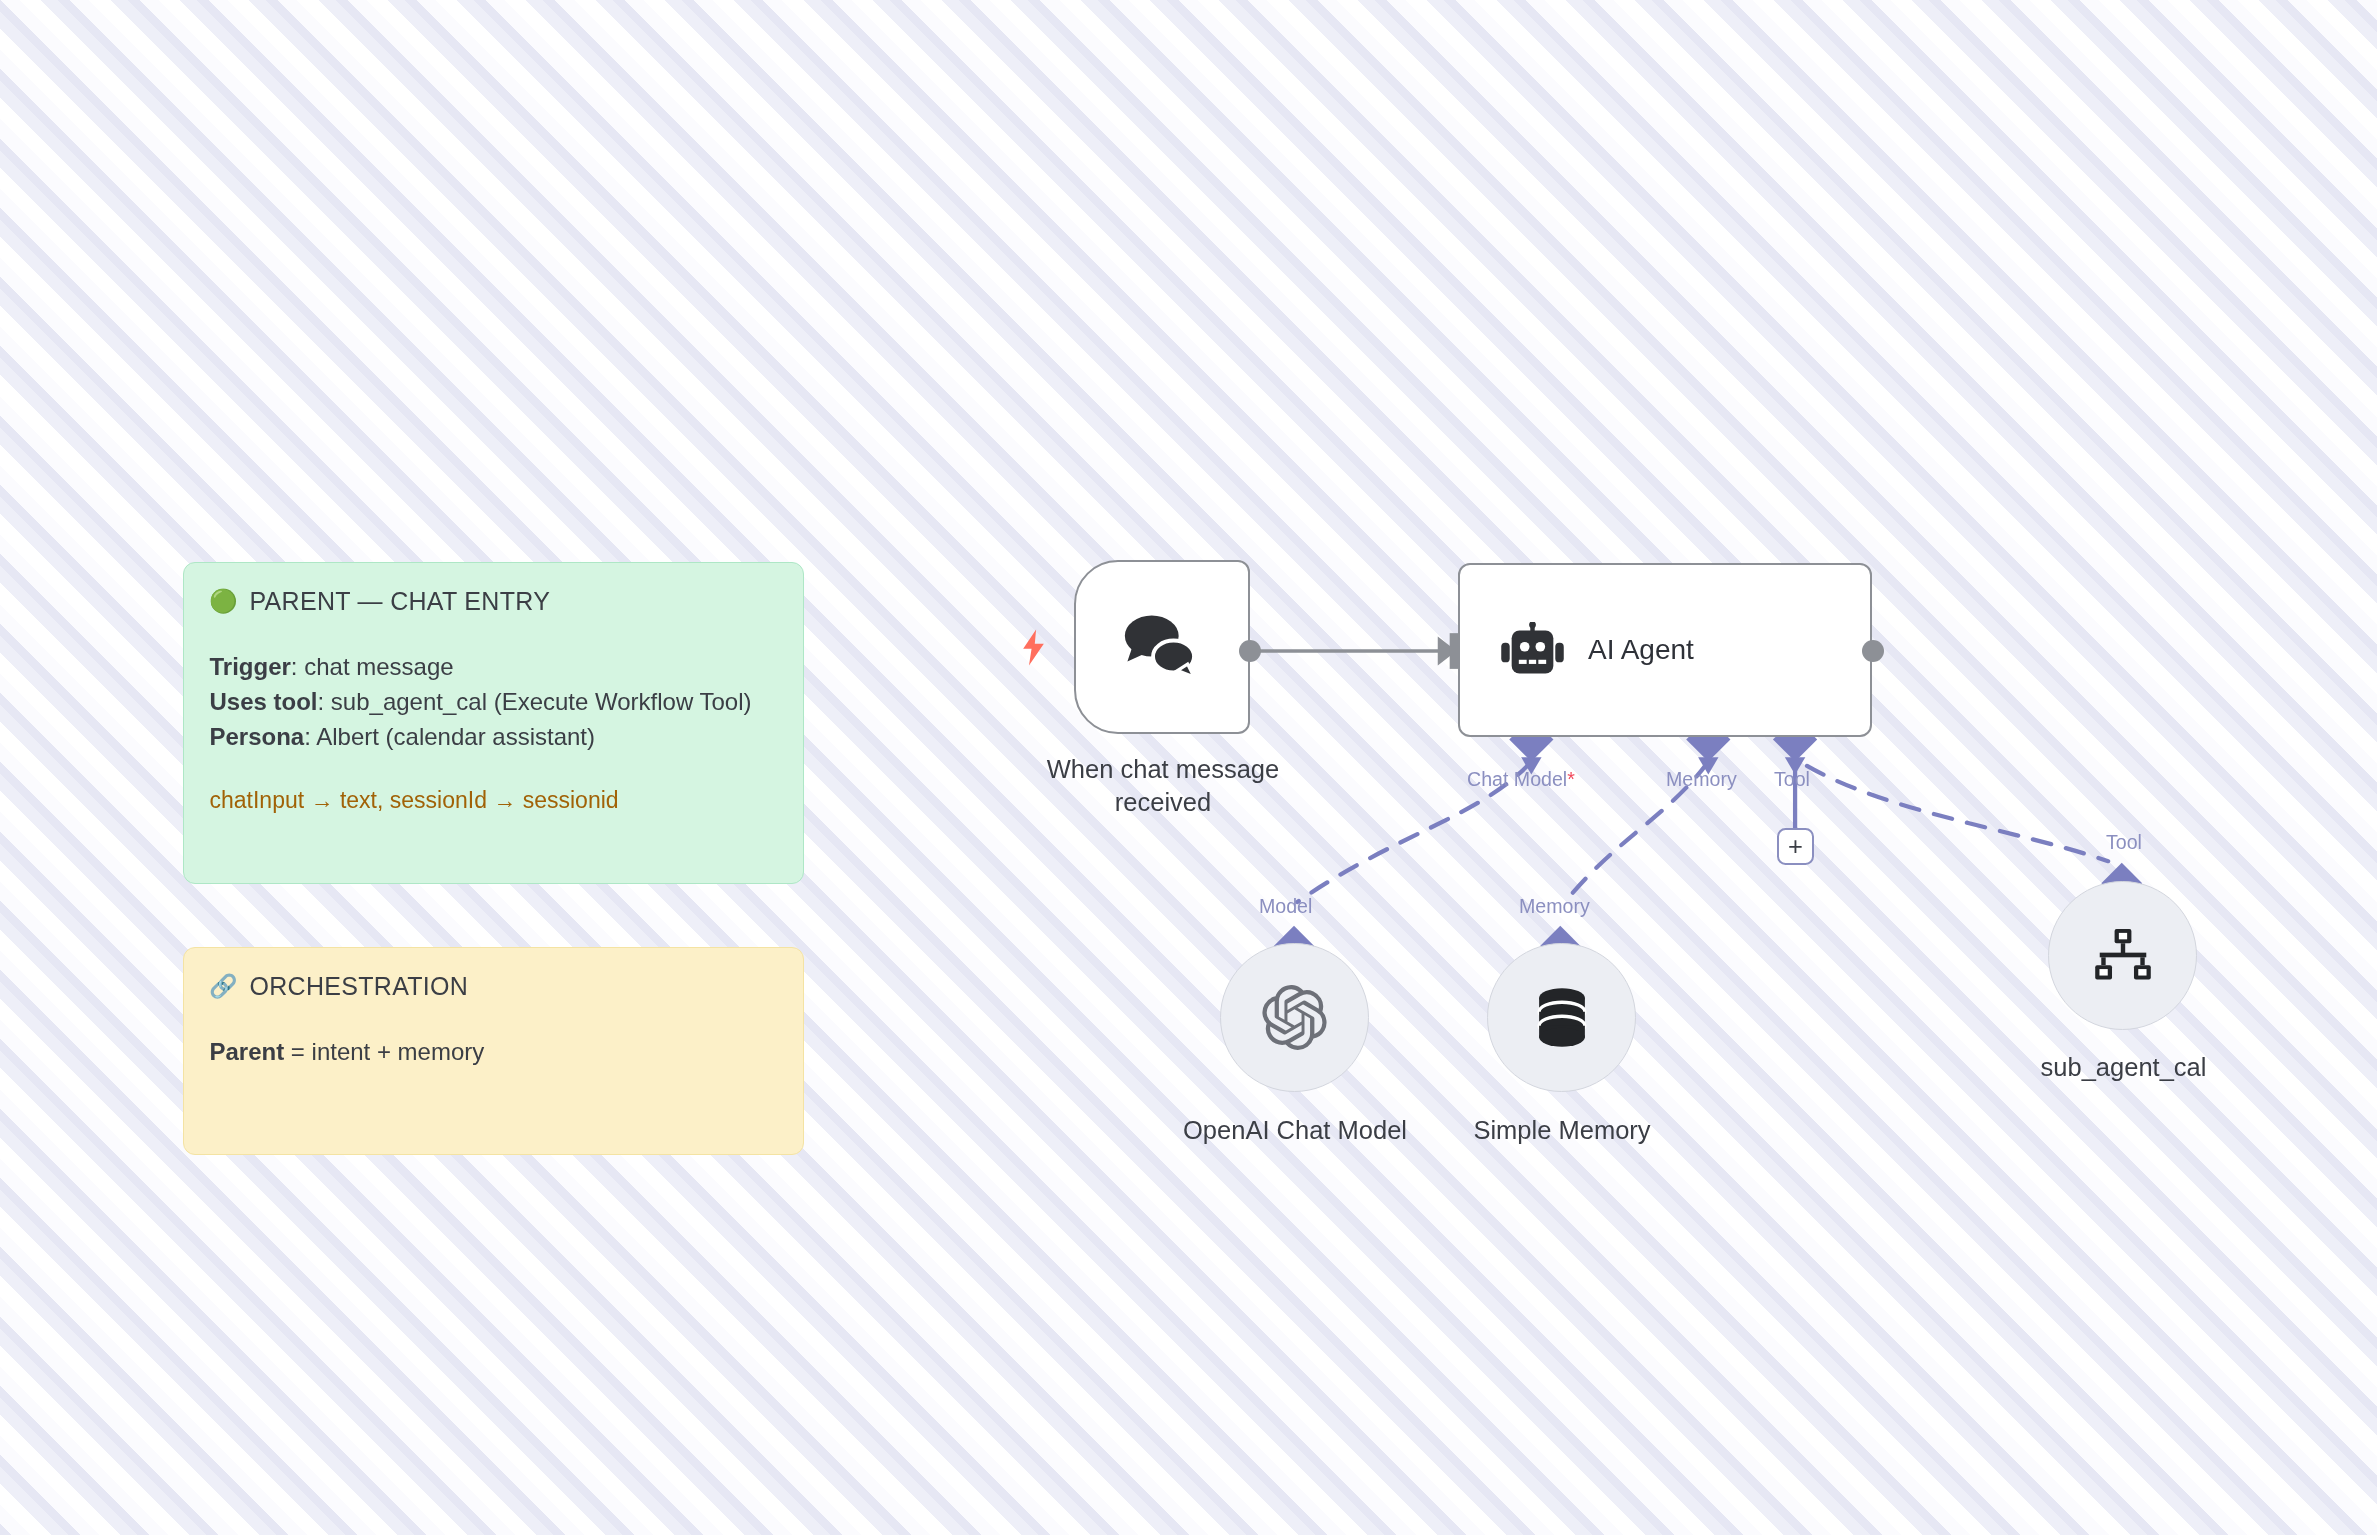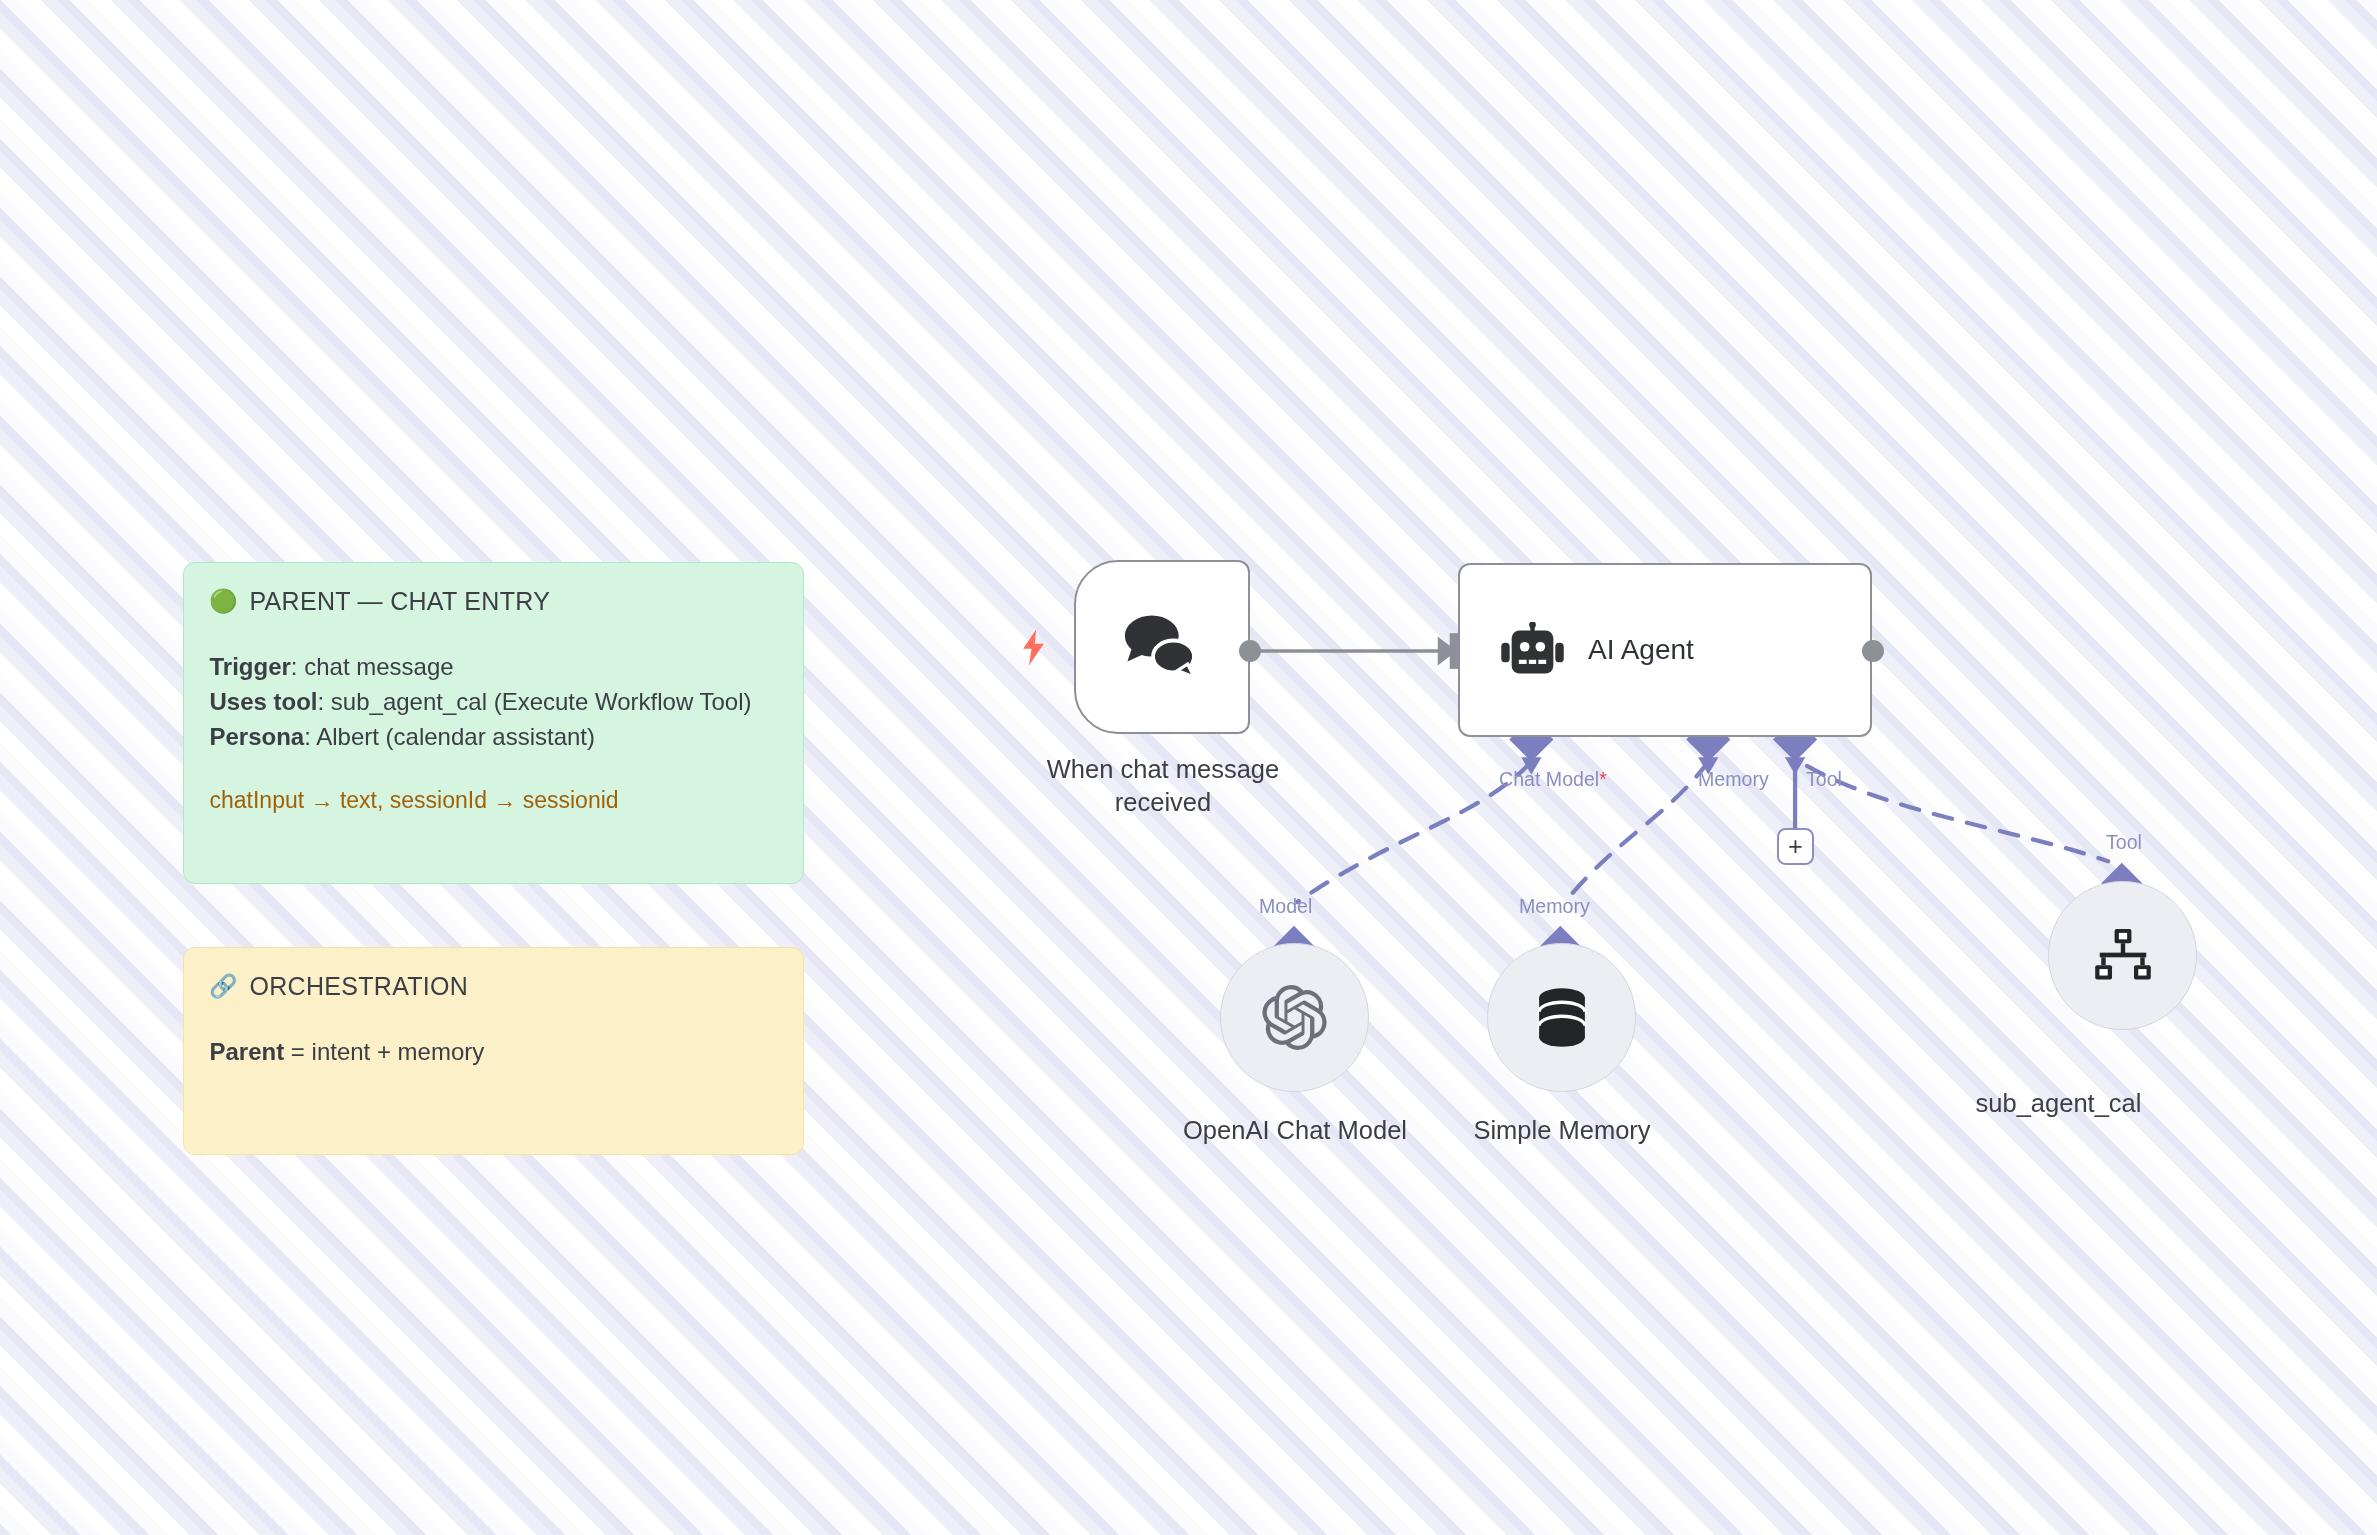--- a/index.html
+++ b/index.html
@@ -150,21 +150,20 @@
     text-align: center;
     white-space: nowrap;
   }
 
   
   .port-label {
     position: absolute;
     font-size: 19.6px;
     color: #8b8fc0;
     white-space: nowrap;
-    margin-left: 32px;
   }
   .port-label .req { color: #f2495c; font-size: 19.6px; }
   .edge-label {
     position: absolute;
     font-size: 19.6px;
     color: #8b8fc0;
     white-space: nowrap;
   }
 
   
@@ -339,16 +338,16 @@
         <rect x="5" y="18.3" width="36" height="3.6" fill="#232528"></rect>
         <rect x="6.2" y="21.9" width="3.4" height="6" fill="#232528"></rect>
         <rect x="36.4" y="21.9" width="3.4" height="6" fill="#232528"></rect>
         <rect x="1.5" y="28" width="13" height="11" rx="1.5" fill="#232528"></rect>
         <rect x="4.8" y="31" width="6.4" height="5" fill="#ffffff"></rect>
         <rect x="31.5" y="28" width="13" height="11" rx="1.5" fill="#232528"></rect>
         <rect x="34.8" y="31" width="6.4" height="5" fill="#ffffff"></rect>
       </svg>
     </span>
   </div>
-  <div class="subnode-caption" style="left:1918px; top:1053px; width:281px;margin-top:36px;">sub_agent_cal</div>
+  <div class="subnode-caption" style="left:1983px; top:1053px; width:281px;">sub_agent_cal</div>
 
 </div>
 
 
 </body></html>

